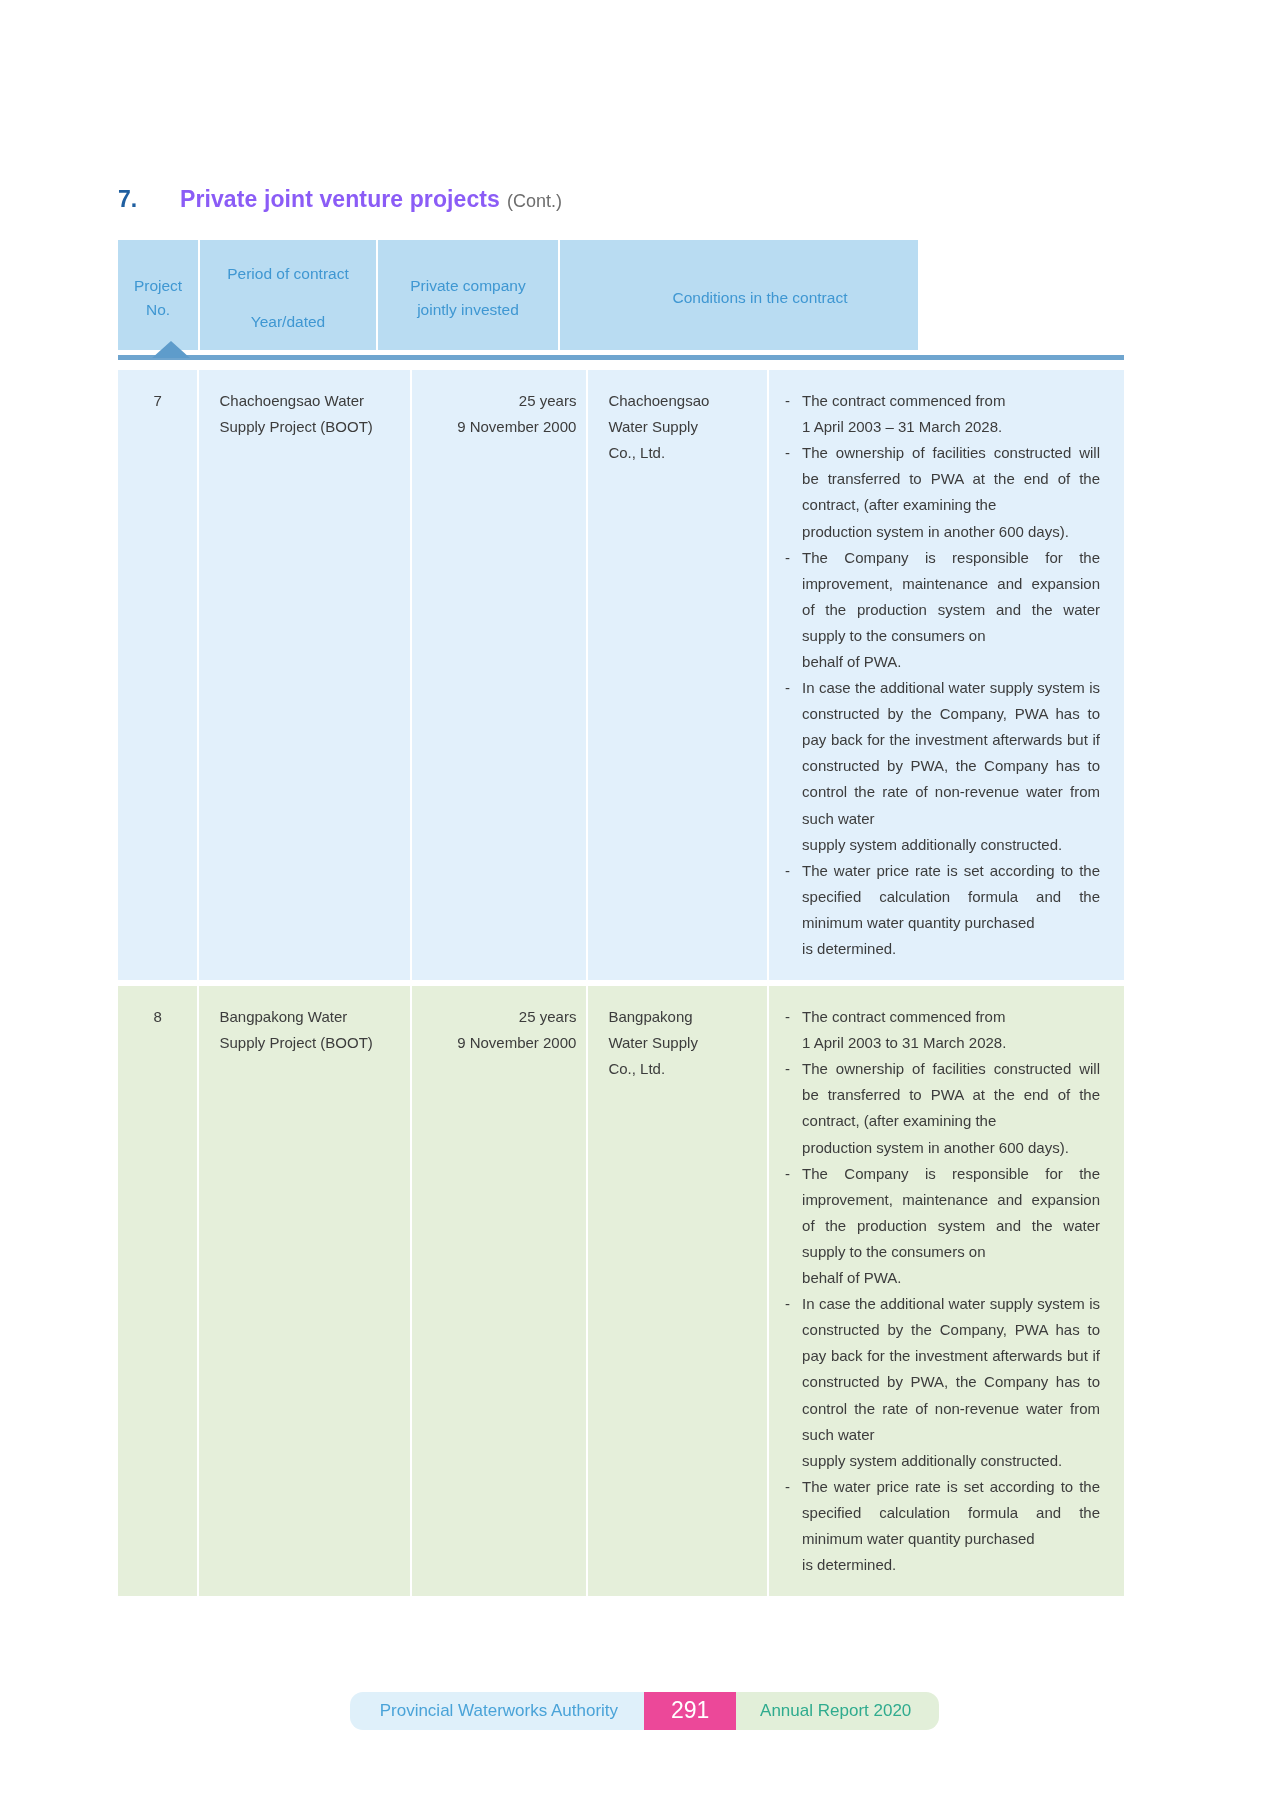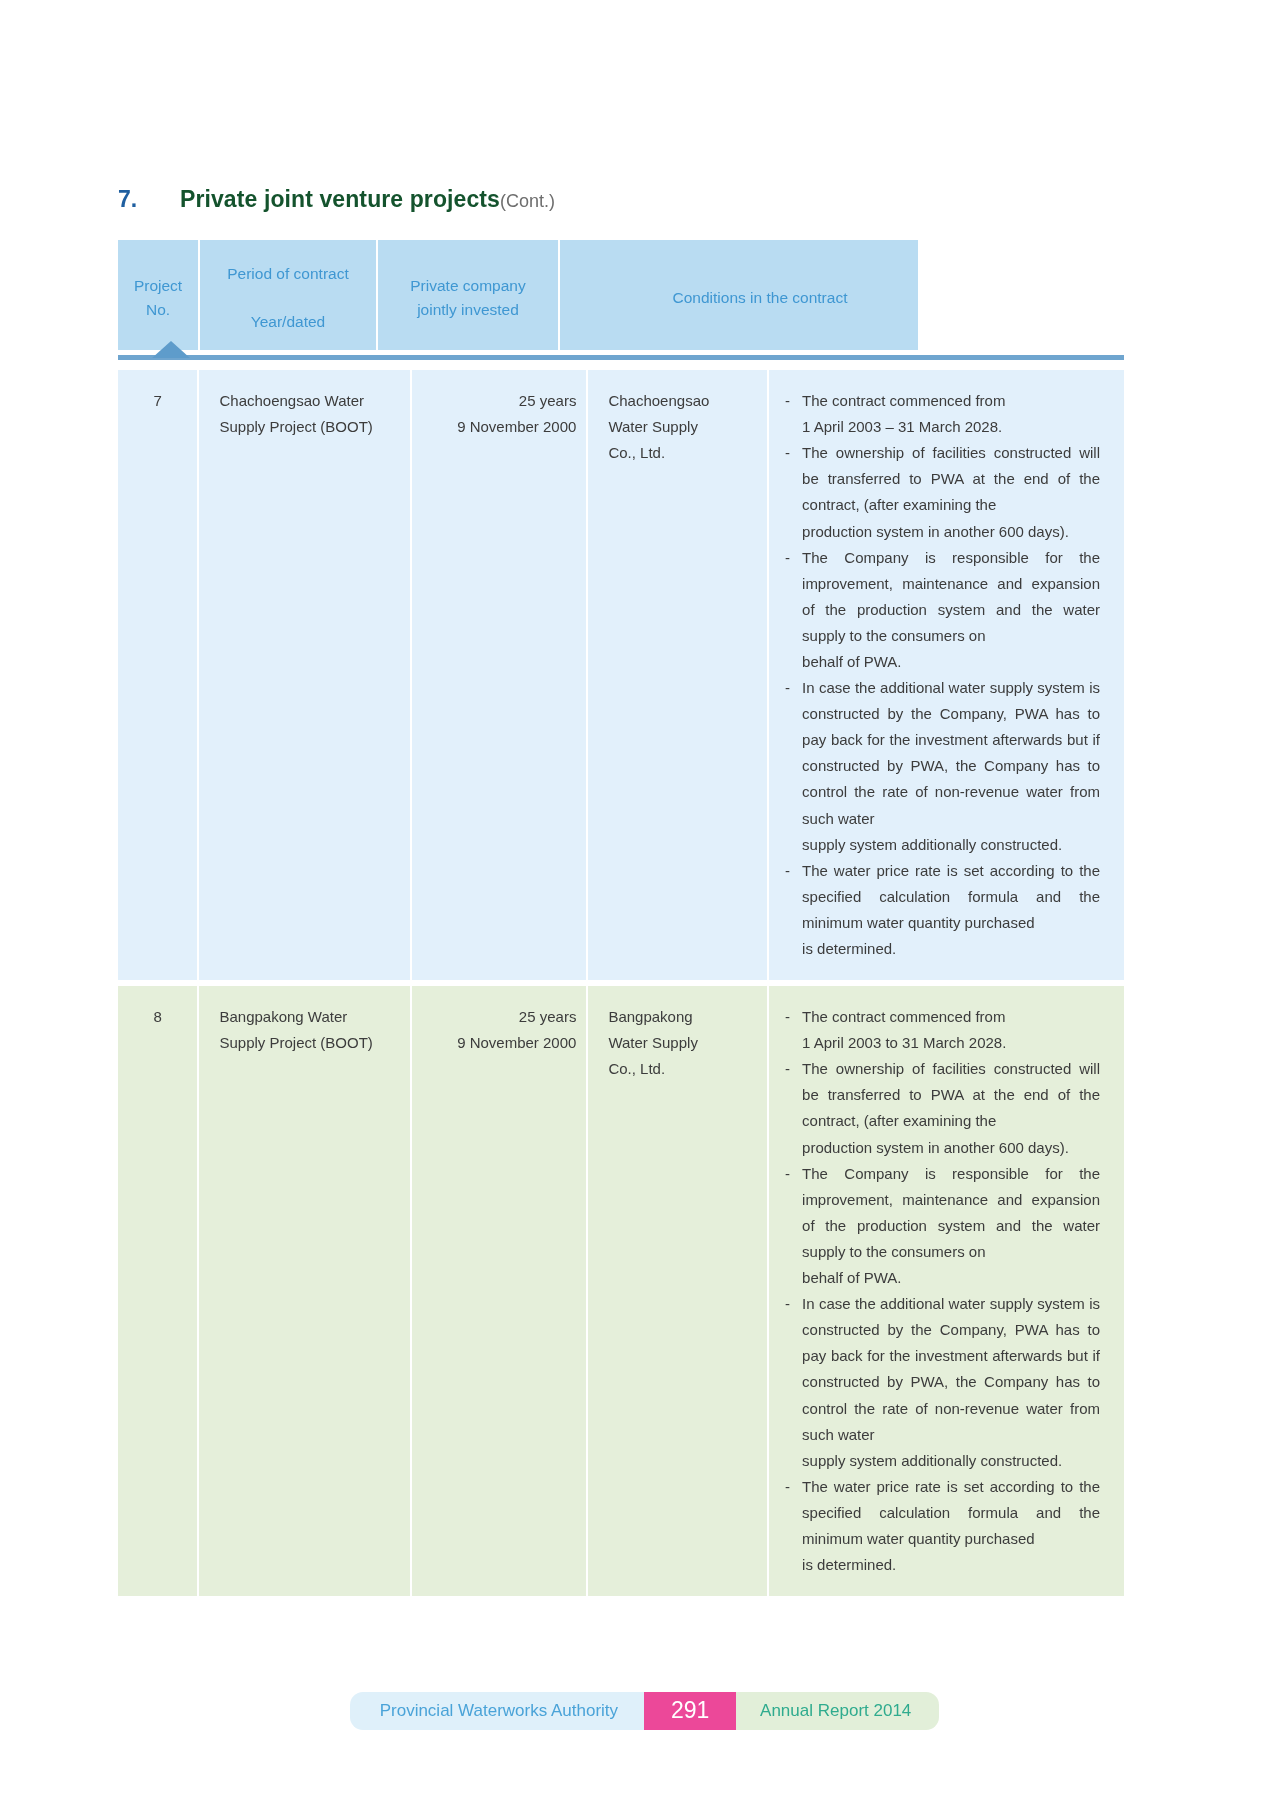--- a/index.html
+++ b/index.html
@@ -17,24 +17,24 @@
   .heading{
     position:absolute;left:118px;top:186px;
     display:flex;align-items:baseline;
     white-space:nowrap;
   }
   .heading .num{
     font-size:23px;color:#1f5fa0;font-weight:600;
     width:62px;display:inline-block;
   }
   .heading .ttl{
-    font-size:23px;color:#14532d;font-weight:600;letter-spacing:.1px;
+    font-size:23px;color:#8b5cf6;font-weight:600;letter-spacing:.1px;
   }
   .heading .cont{
-    font-size:18px;color:#6e6e6e;font-weight:400;
+    font-size:18px;color:#6e6e6e;font-weight:400;margin-left:7px;
   }
 
   
   .table{
     position:absolute;left:118px;top:240px;
     width:1006px;
     font-size:0;
   }
   .row{display:flex;align-items:stretch;}
 
@@ -262,16 +262,16 @@
             </li>
           </ul>
       </div>
     </div>
 
   </div>
 
   <div class="footer">
     <div class="f-left">Provincial Waterworks Authority</div>
     <div class="f-page">291</div>
-    <div class="f-right">Annual Report 2014</div>
+    <div class="f-right">Annual Report 2020</div>
   </div>
 
 </div>
 
 </body></html>

